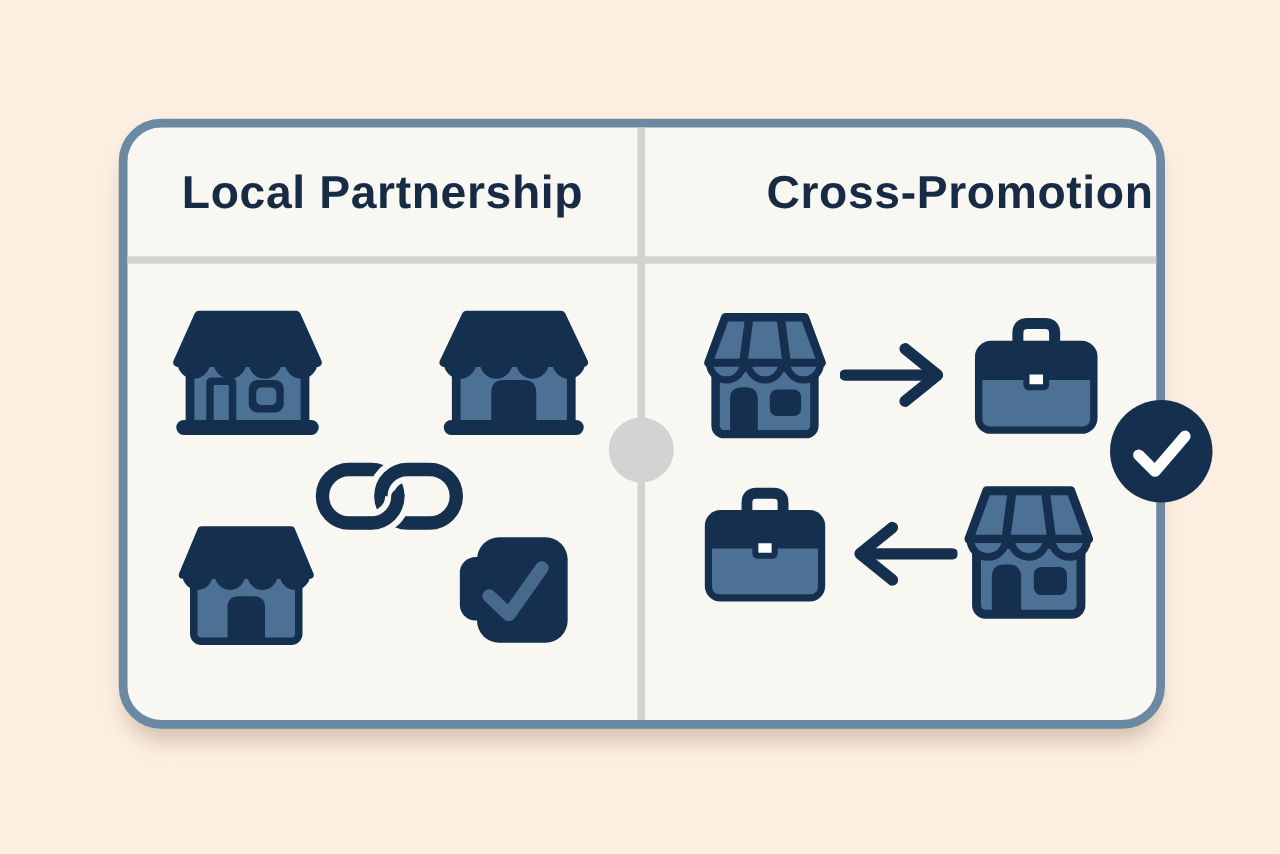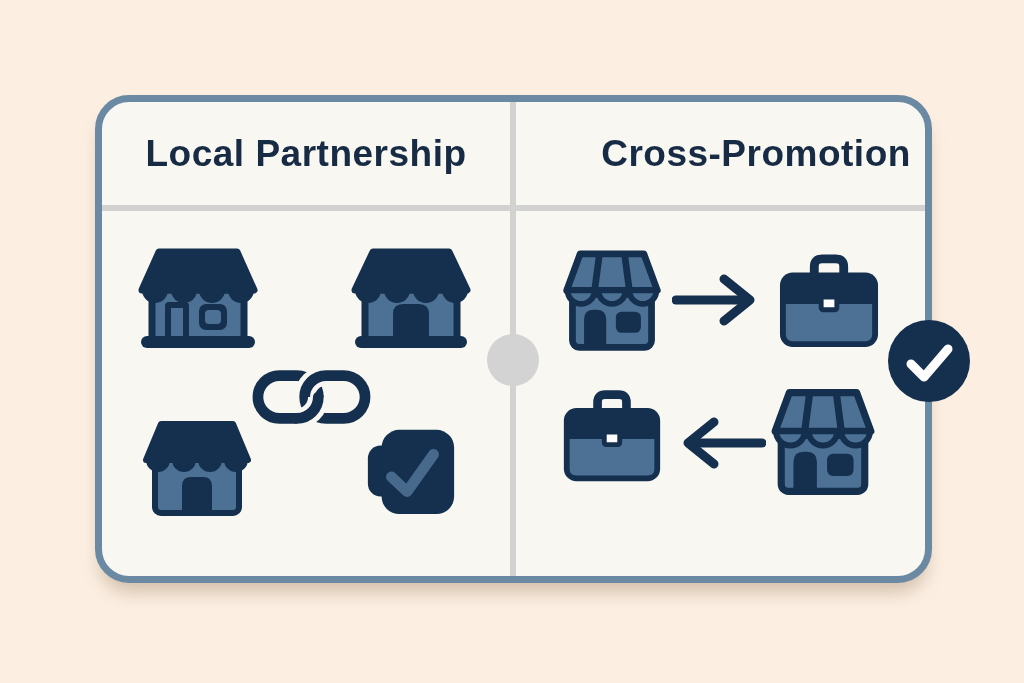--- a/index.html
+++ b/index.html
@@ -19,21 +19,21 @@
     box-shadow:0 14px 18px -5px rgba(151,121,93,.40);
   }
   .card-inner{position:absolute;left:0;top:0;width:823px;height:474px;}
   .v-divider{position:absolute;left:408px;top:0;width:6px;height:474px;background:var(--divider,#d2d2d0);}
   .h-divider{position:absolute;left:0;top:103px;width:823px;height:6px;background:var(--divider,#d2d2d0);}
   .header-cell{
     position:absolute;top:0;height:103px;display:flex;align-items:center;justify-content:center;
     font-size:37px;font-weight:700;color:var(--title,#182b45);letter-spacing:.5px;
   }
   .header-left{left:0;width:408px;}
-  .header-right{left:414px;width:480px;}
+  .header-right{left:426px;width:480px;}
   .ic{position:absolute;}
   .ic svg{width:100%;height:100%;display:block;}
   .gray-dot{
     position:absolute;left:385px;top:232px;width:52px;height:52px;border-radius:50%;
     background:var(--gray-dot,#d3d3d3);
   }
   .badge{position:absolute;left:887px;top:319px;width:84px;height:84px;}
   .navy{fill:var(--navy,#14304e);}
   .blue{fill:var(--blue,#4d7195);}
 </style>

